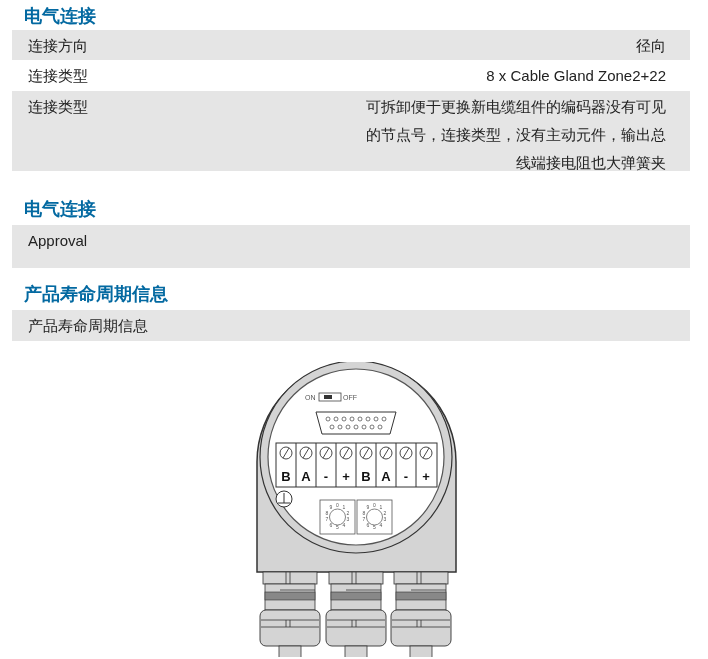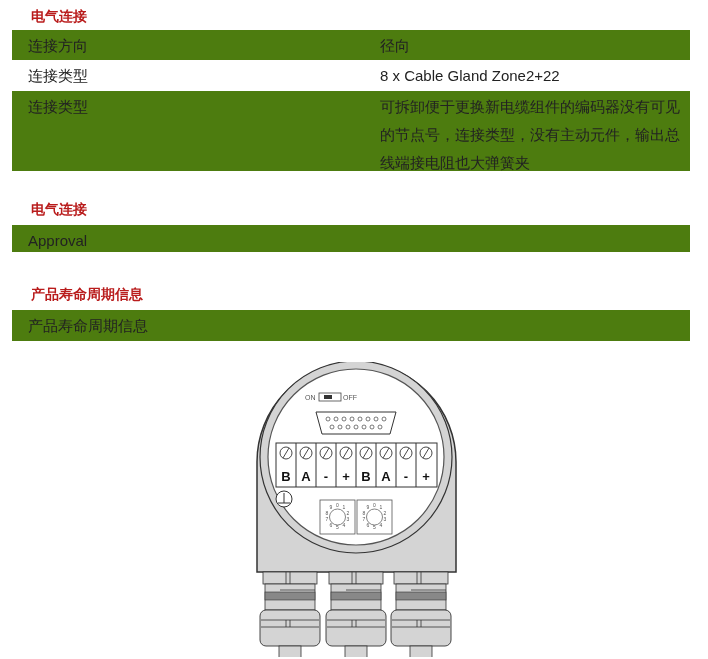--- a/index.html
+++ b/index.html
@@ -2,30 +2,30 @@
 <html><head>
   <meta charset="utf-8">
   <style>
     html, body { margin: 0; padding: 0; background: #ffffff; }
     body {
       width: 708px; height: 659px; overflow: hidden; position: relative;
       font-family: "Liberation Sans", "DejaVu Sans", sans-serif;
       color: #222222; font-size: 15px;
     }
     .section-title {
-      position: absolute; left: 31px; font-weight: bold; font-size: 14px;
-      color: #b91c1c; line-height: 20px;
+      position: absolute; left: 24px; font-weight: bold; font-size: 18px;
+      color: #0369a1; line-height: 20px;
     }
     .row {
       position: absolute; left: 12px; width: 678px; box-sizing: border-box;
       display: flex; font-size: 15px; line-height: 25px; color: #222222;
     }
-    .row.shaded { background: #4d7c0f; }
+    .row.shaded { background: #e5e5e5; }
     .row .label { position: absolute; left: 16px; top: 3px; }
-    .row .value { position: absolute; left: 368px; top: 3px; width: 310px; }
+    .row .value { position: absolute; left: 344px; top: 3px; width: 310px; text-align: right; }
     .row .value.multi { line-height: 28px; top: 2px; }
     #device { position: absolute; left: 250px; top: 362px; }
   </style>
 </head>
 <body>
 
 <div class="section-title" style="top:6px;">电气连接</div>
 
 <div class="row shaded" style="top:30px;height:30px;">
   <span class="label">连接方向</span>
@@ -34,21 +34,21 @@
 <div class="row" style="top:60px;height:31px;">
   <span class="label">连接类型</span>
   <span class="value">8 x Cable Gland Zone2+22</span>
 </div>
 <div class="row shaded" style="top:91px;height:80px;">
   <span class="label">连接类型</span>
   <span class="value multi">可拆卸便于更换新电缆组件的编码器没有可见的节点号，连接类型，没有主动元件，输出总线端接电阻也大弹簧夹</span>
 </div>
 
 <div class="section-title" style="top:199px;">电气连接</div>
-<div class="row shaded" style="top:225px;height:27px;">
+<div class="row shaded" style="top:225px;height:43px;">
   <span class="label">Approval</span>
 </div>
 
 <div class="section-title" style="top:284px;">产品寿命周期信息</div>
 <div class="row shaded" style="top:310px;height:31px;">
   <span class="label">产品寿命周期信息</span>
 </div>
 
 <svg id="device" width="215" height="295" viewBox="0 0 215 295">
 

